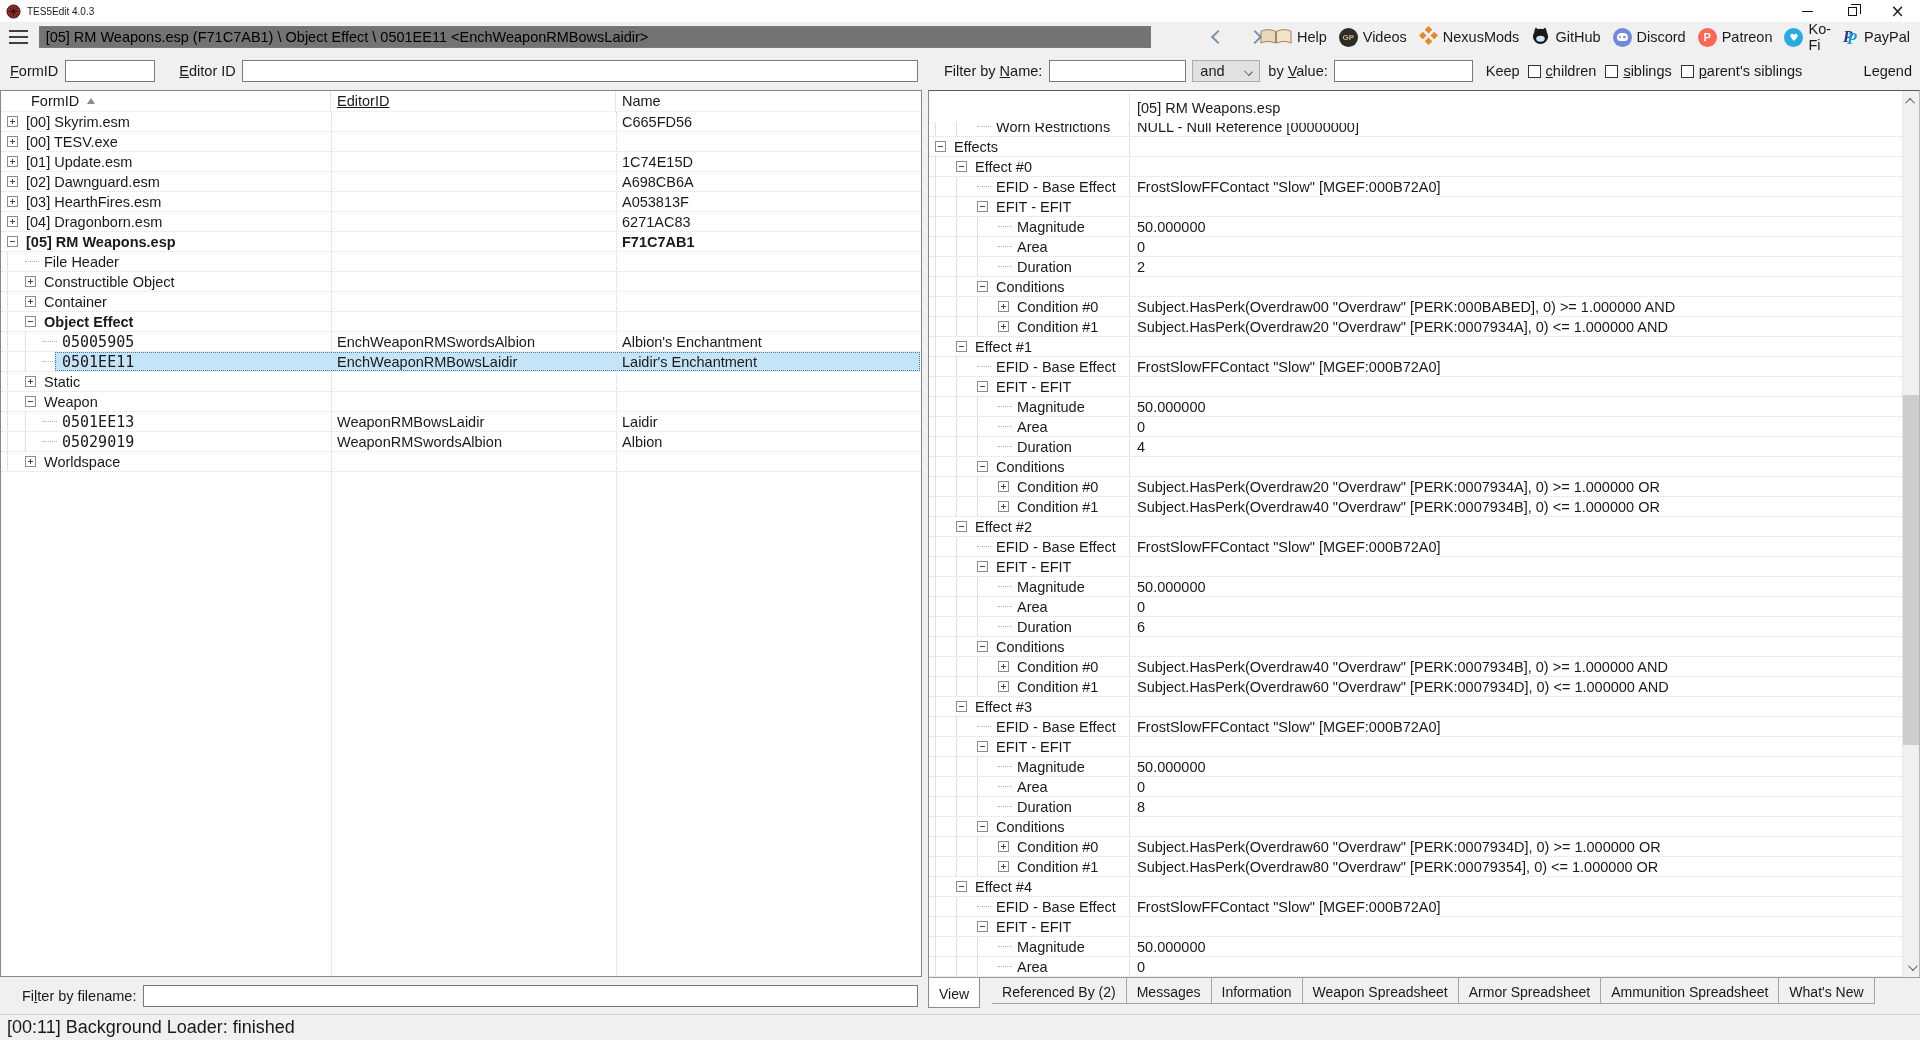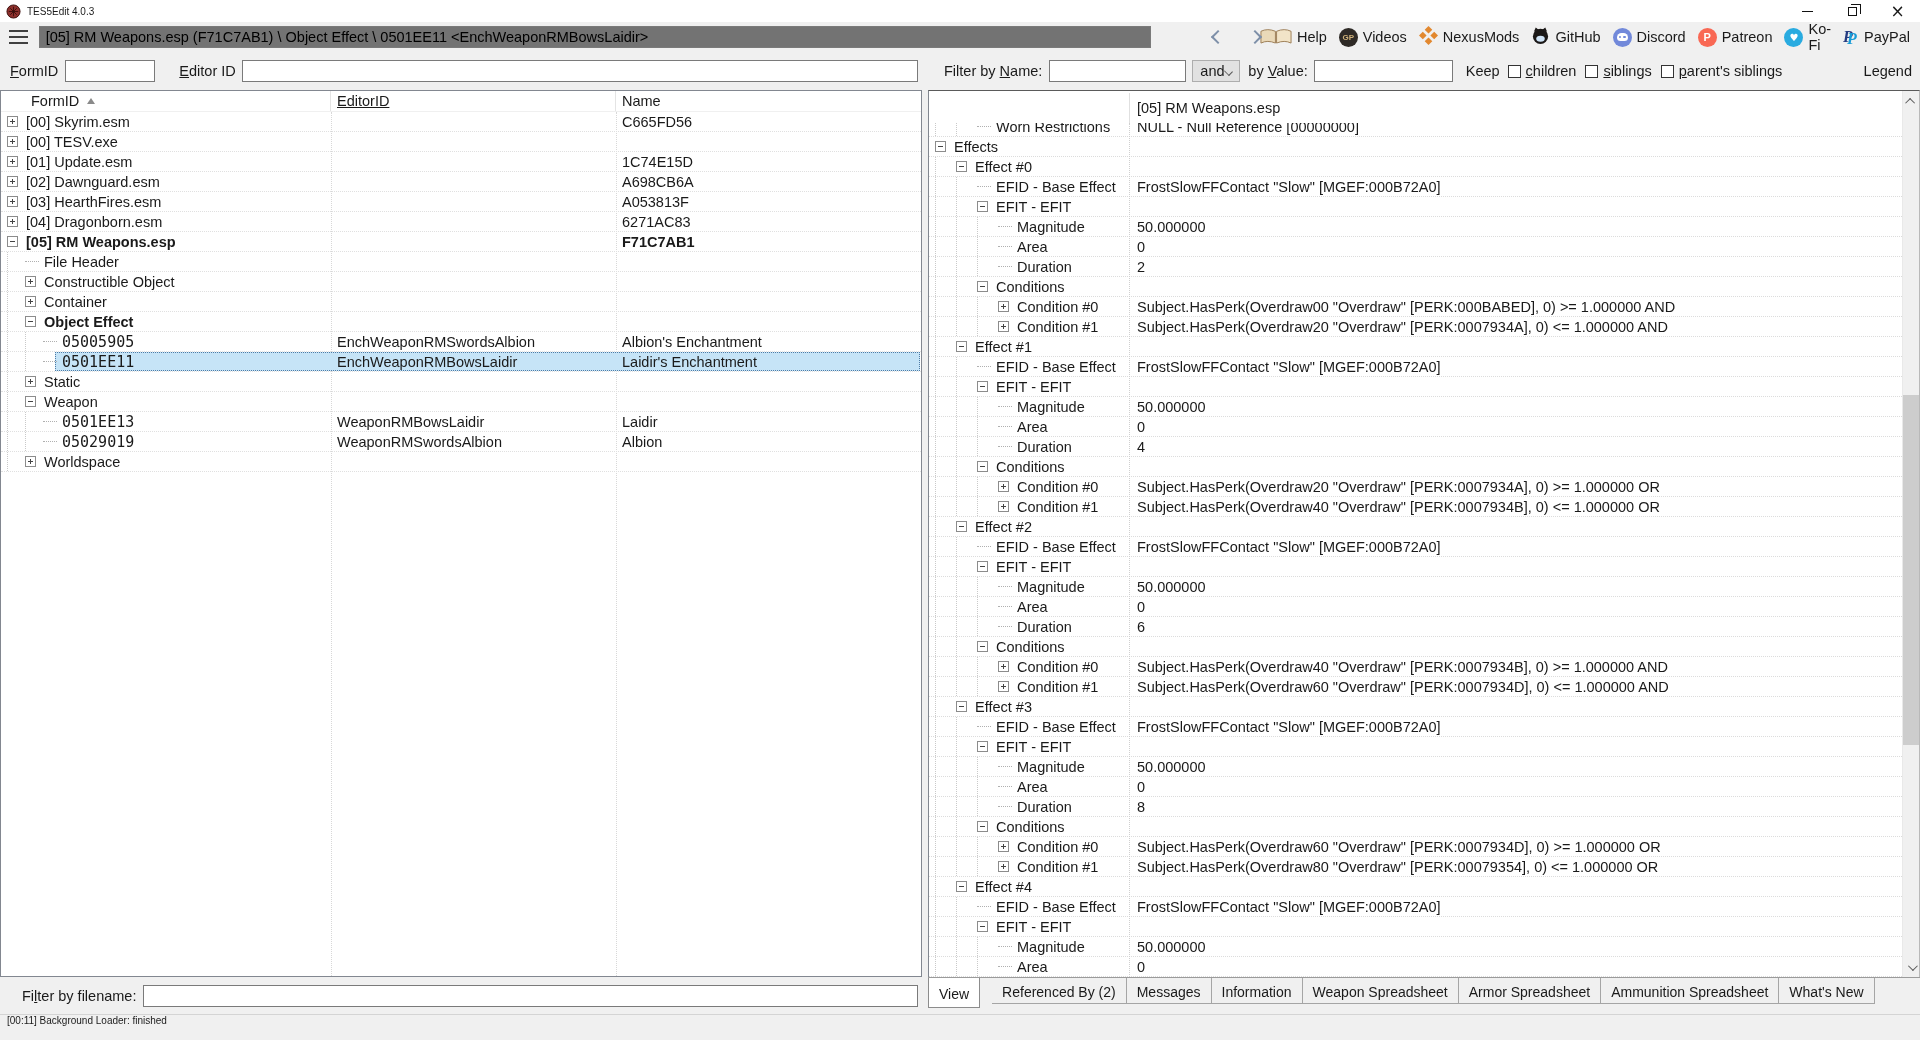--- a/index.html
+++ b/index.html
@@ -85,21 +85,21 @@
   .expbox.plus:after { content:""; position:absolute; top:2px; bottom:2px; left:4px; width:1px; background:#444; }
   .dash { width:14px; height:2px; border-top:1px dotted #b0b0b0; flex:none; }
   .lbl { white-space:nowrap; }
 
   .file-filter { position:absolute; left:0; bottom:0; width:922px; height:37px; background:#f0f0f0;
     display:flex; align-items:center; }
 
   
   .filter-bar { position:absolute; left:8px; top:0; width:100%; height:38px; background:#f0f0f0;
     display:flex; align-items:center; }
-  .combo { width:48px; height:22px; border:1px solid #adadad; background:#e1e1e1; display:flex;
+  .combo { width:68px; height:22px; border:1px solid #adadad; background:#e1e1e1; display:flex;
     align-items:center; padding-left:7px; position:relative; }
   .combo i { position:absolute; right:7px; top:7px; width:7px; height:7px; border-right:1.5px solid #555;
     border-bottom:1.5px solid #555; transform:rotate(45deg) scale(1,0.8); }
   .cb { width:13px; height:13px; border:1px solid #333; background:#fff; margin-right:5px; flex:none; }
   .ck { display:flex; align-items:center; }
   .legend-btn { margin-left:auto; margin-right:16px; }
 
   .view-wrap { position:absolute; left:0; top:38px; width:992px; height:887px; background:#fff;
     border-top:1px solid #5a5a5a; border-left:1px solid #828790; border-right:1px solid #b9b9b9; overflow:hidden; }
   .view-header { position:absolute; left:0; top:0; right:17px; height:32px; background:#fff; z-index:3;
@@ -124,21 +124,21 @@
   .sb-thumb { position:absolute; left:0; width:17px; top:304px; height:350px; background:#cdcdcd; }
 
   .tab-bar { position:absolute; left:0; bottom:0; width:992px; height:37px; background:#f0f0f0;
     border-top:1px solid #9b9b9b; display:flex; align-items:flex-start; }
   .tab { padding:3px 10px 0 10px; height:26px; border:1px solid #a5a5a5; border-top:none;
     background:#f0f0f0; white-space:nowrap; display:flex; align-items:center; font-size:14px; }
   .tab.active { background:#fff; height:30px; border-color:#8c8c8c; margin-right:12px; z-index:2; }
   .tab + .tab:not(.active) { border-left:none; }
 
   .statusbar { position:absolute; left:0; top:1014px; width:1920px; height:26px; background:#f0f0f0;
-    border-top:1px solid #d4d4d4; display:flex; align-items:flex-start; padding-left:7px; font-size:10px; }
+    border-top:1px solid #d4d4d4; display:flex; align-items:center; padding-left:7px; font-size:18px; }
 </style>
 </head>
 <body>
 
 <div class="titlebar">
   <svg class="app-icon" viewBox="0 0 16 16">
     <circle cx="8" cy="8" r="7" fill="#8c2f2b" stroke="#3c0f0d"></circle>
     <path d="M3 8 H13 M8 3 V13 M4.5 4.5 L11.5 11.5 M11.5 4.5 L4.5 11.5" stroke="#3c0f0d" stroke-width="1" fill="none"></path>
   </svg>
   <span class="title-text">TES5Edit 4.0.3</span>

